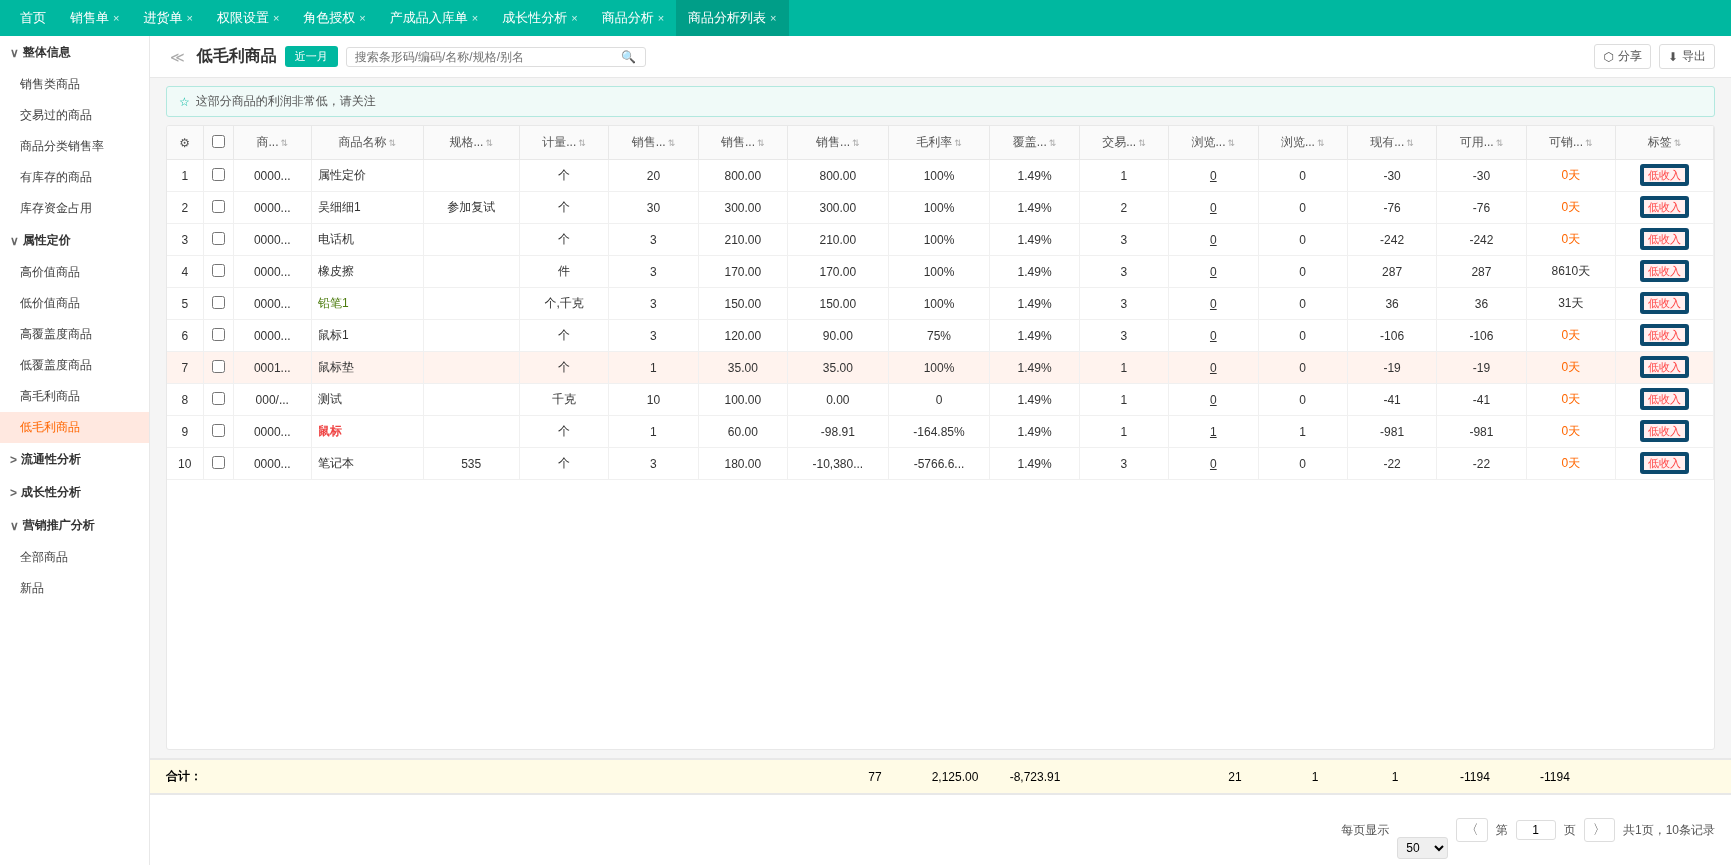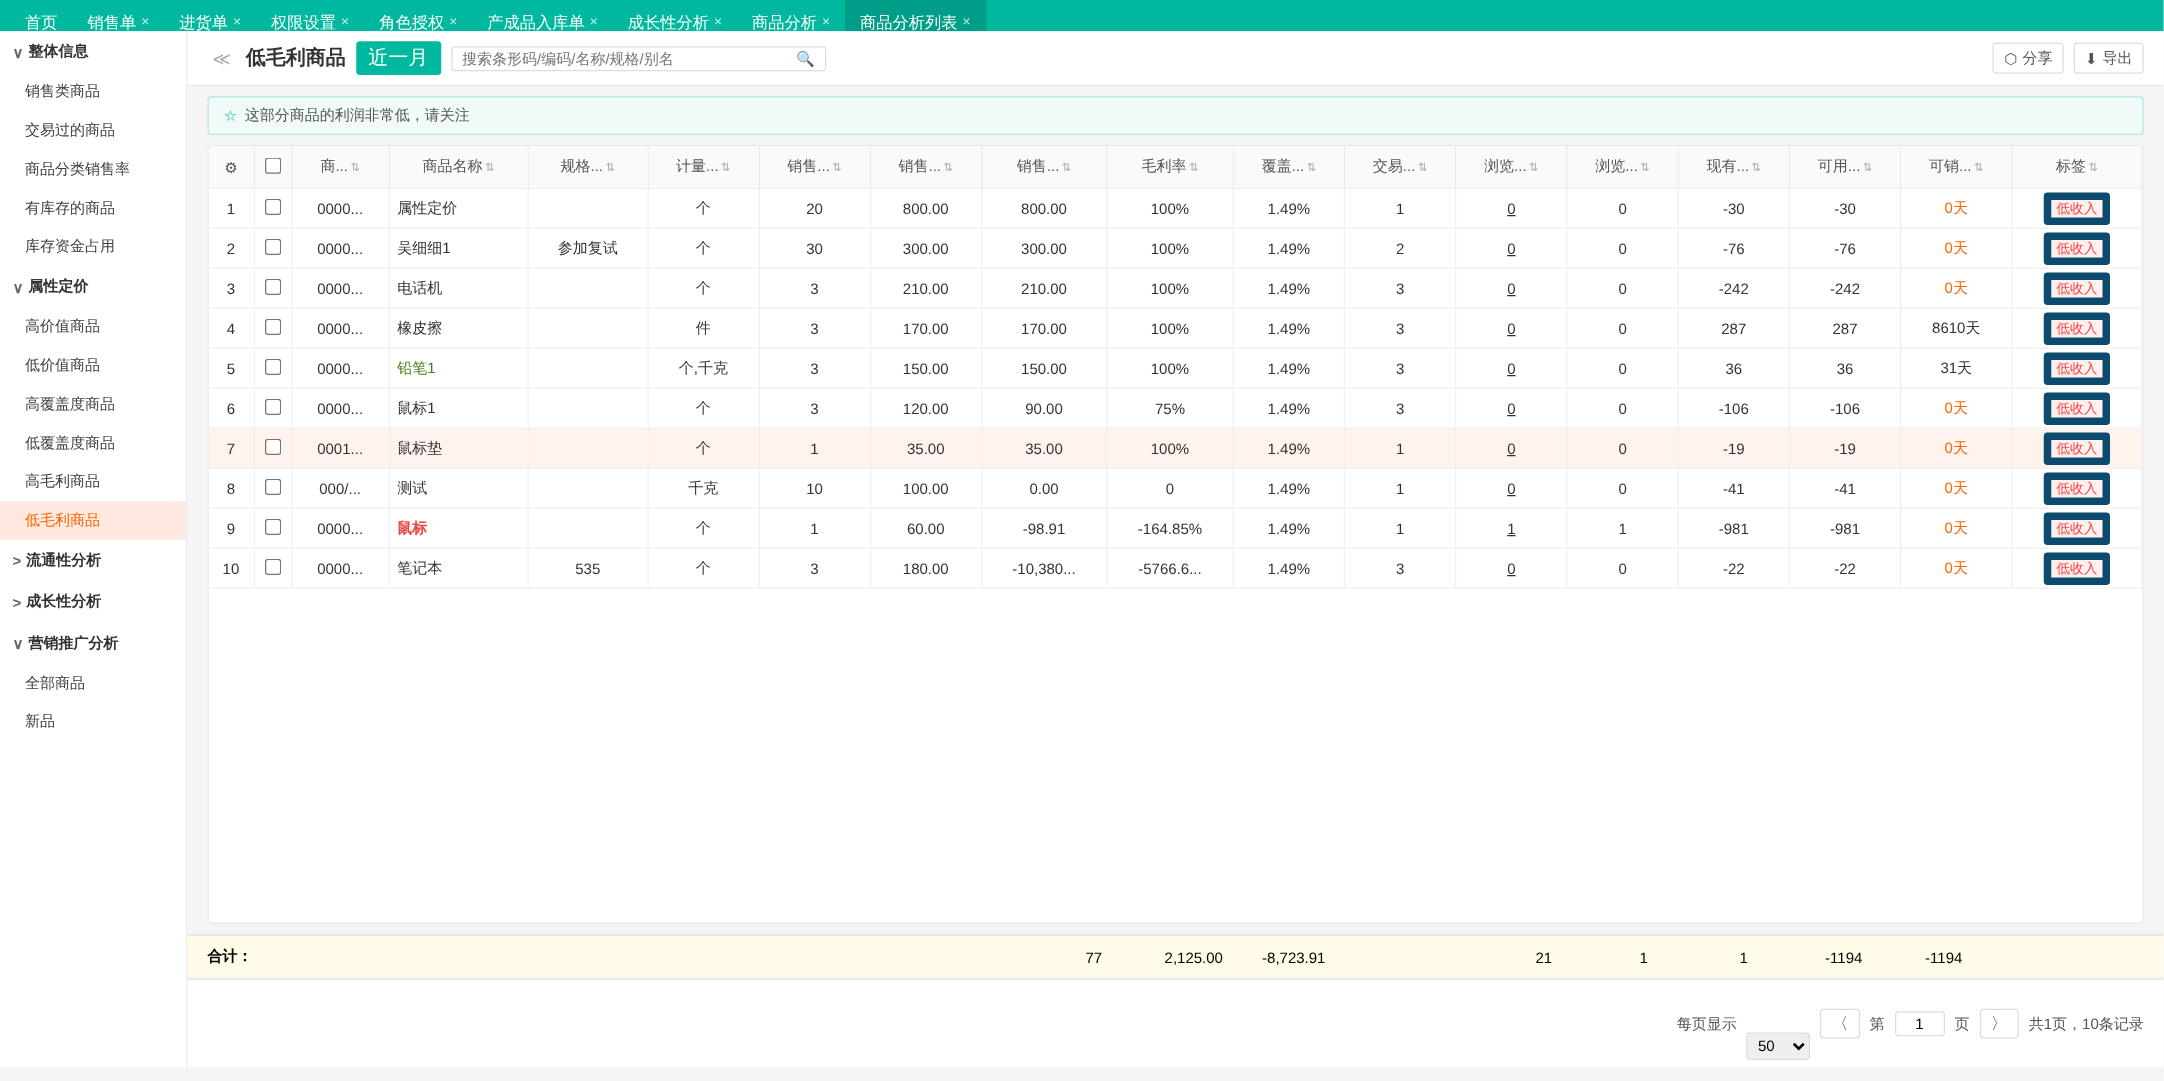--- a/index.html
+++ b/index.html
@@ -2,22 +2,22 @@
 <html><head>
   <meta charset="utf-8">
   <style>
     * { box-sizing: border-box; margin: 0; padding: 0; }
     body { font-family: 'Microsoft YaHei', Arial, sans-serif; font-size: 12px; color: #333; background: #f5f5f5; overflow: hidden; }
 
     
     .top-nav {
       background: #00b8a0;
       display: flex;
-      align-items: flex-start;
-      height: 25px;
+      align-items: flex-end;
+      height: 36px;
       padding: 0 8px;
       gap: 0;
     }
     .nav-item {
       color: #fff;
       padding: 0 12px;
       height: 36px;
       display: flex;
       align-items: center;
       cursor: pointer;
@@ -82,21 +82,21 @@
       font-weight: bold;
       color: #333;
     }
     .time-filter-btn {
       background: #00b8a0;
       color: #fff;
       border: none;
       border-radius: 3px;
       padding: 3px 10px;
       cursor: pointer;
-      font-size: 16px;
+      font-size: 11px;
     }
     .search-box {
       display: flex;
       align-items: center;
       border: 1px solid #ddd;
       border-radius: 3px;
       padding: 2px 8px;
       background: #fff;
       flex: 1;
       max-width: 300px;
@@ -177,21 +177,21 @@
     tbody td {
       padding: 7px 6px;
       text-align: center;
       border-right: 1px solid #f0f0f0;
       white-space: nowrap;
     }
     tbody td.left { text-align: left; }
     .tag-badge {
       background: #fff0f0;
       color: #ff4444;
-      border: 6px solid #0c4a6e;
+      border: 4px solid #0c4a6e;
       border-radius: 3px;
       padding: 1px 4px;
       font-size: 11px;
     }
     .underline-link { text-decoration: underline; cursor: pointer; color: #333; }
 
     
     .footer-total {
       background: #fffbe6;
       border-top: 2px solid #e8e8e8;

